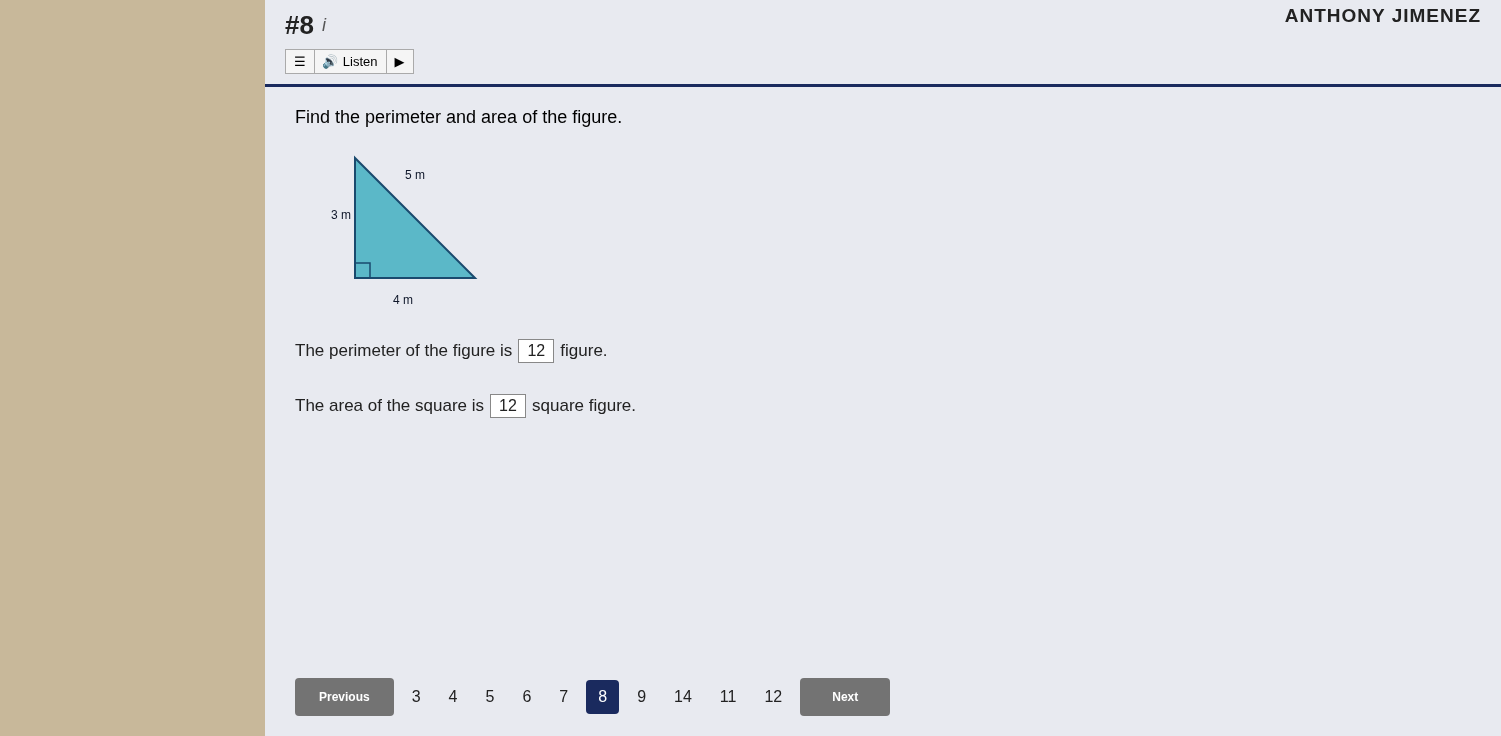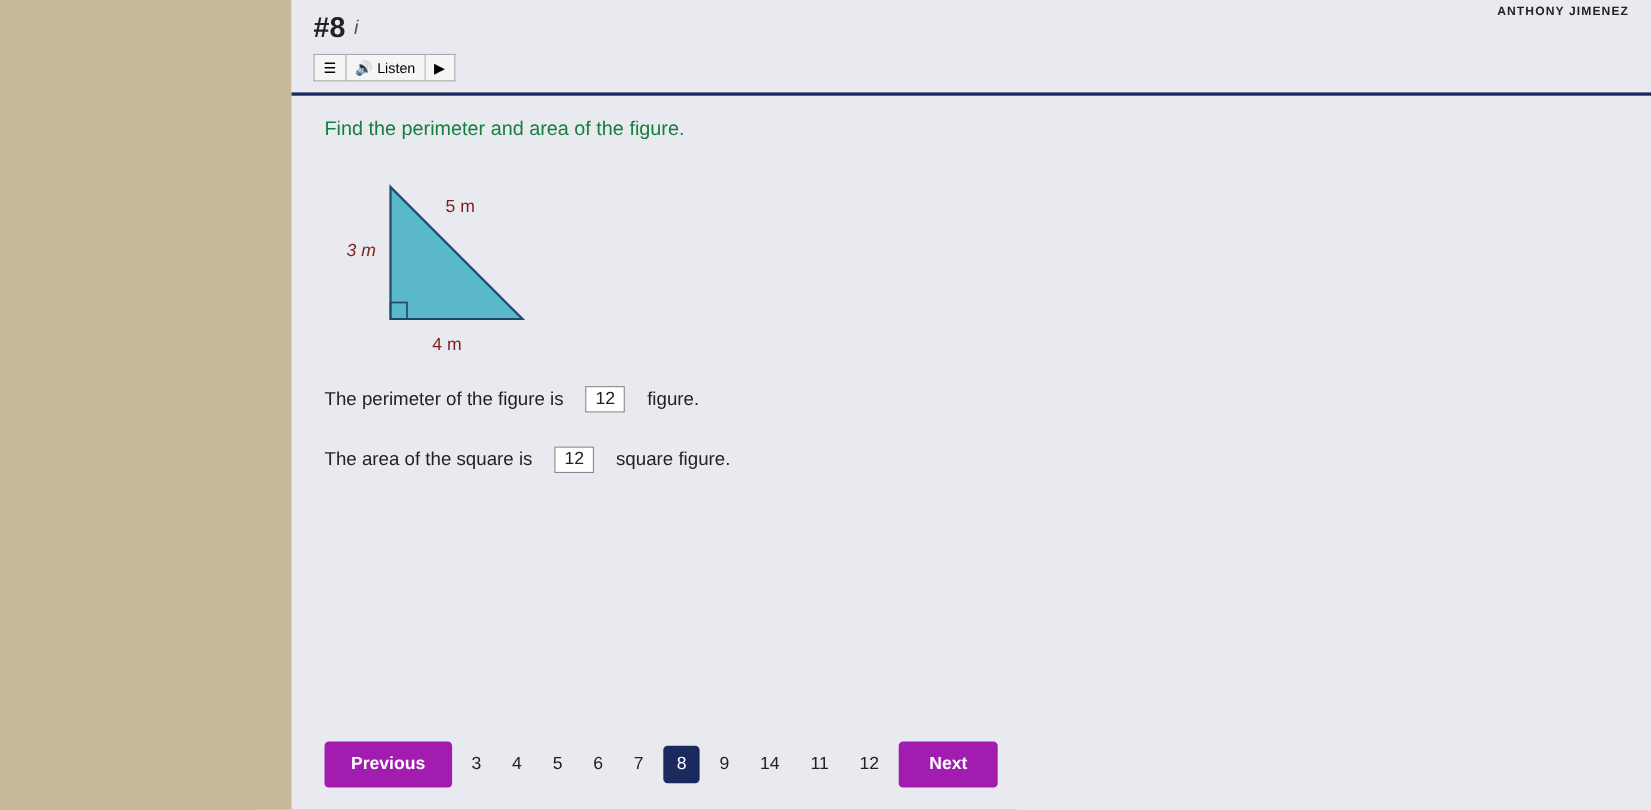--- a/index.html
+++ b/index.html
@@ -70,68 +70,68 @@
     }
     .toolbar-btn.play {
       border-left: none;
     }
     .question-area {
       padding: 20px 30px;
       flex: 1;
     }
     .question-text {
       font-size: 18px;
-      color: #15803d;
-      margin-bottom: 32px;
+      color: #000000;
+      margin-bottom: 20px;
     }
     .figure-container {
       margin: 10px 0 30px 20px;
       position: relative;
       width: 220px;
       height: 160px;
     }
     .side-label {
       position: absolute;
-      font-size: 16px;
-      color: #7f1d1d;
-    }
-    .label-3m { left: 0px; top: 60px; font-style: italic; }
+      font-size: 12px;
+      color: #0f172a;
+    }
+    .label-3m { left: 16px; top: 60px; }
     .label-5m { left: 90px; top: 20px; }
     .label-4m { left: 78px; top: 145px; }
     .answer-line {
       font-size: 17px;
       color: #222;
       margin-bottom: 20px;
       display: flex;
       align-items: center;
-      gap: 20px;
+      gap: 6px;
       flex-wrap: wrap;
       margin-top: 31px;
     }
     .answer-box {
       border: 1px solid #888;
       background: #fff;
       min-width: 36px;
       padding: 2px 6px;
       font-size: 16px;
       text-align: center;
       display: inline-block;
     }
     .nav-bar {
       padding: 15px 30px 20px 30px;
       display: flex;
       align-items: center;
       gap: 8px;
     }
     .nav-btn {
-      background: #a21caf;
+      background: #737373;
       color: #fff;
       border: none;
       padding: 12px 24px;
-      font-size: 16px;
+      font-size: 12px;
       font-weight: bold;
       cursor: pointer;
       border-radius: 4px;
       min-width: 90px;
     }
     .nav-page {
       background: transparent;
       border: none;
       font-size: 16px;
       color: #222;
@@ -141,21 +141,21 @@
     .nav-page.active {
       background: #1a2a5e;
       color: #fff;
       border-radius: 4px;
       padding: 8px 12px;
     }
     .user-name {
       position: absolute;
       top: 5px;
       right: 20px;
-      font-size: 11px;
+      font-size: 19px;
       font-weight: bold;
       color: #222;
       letter-spacing: 1px;
     }
   </style>
 </head>
 <body>
 
 <div class="left-panel"></div>
 

